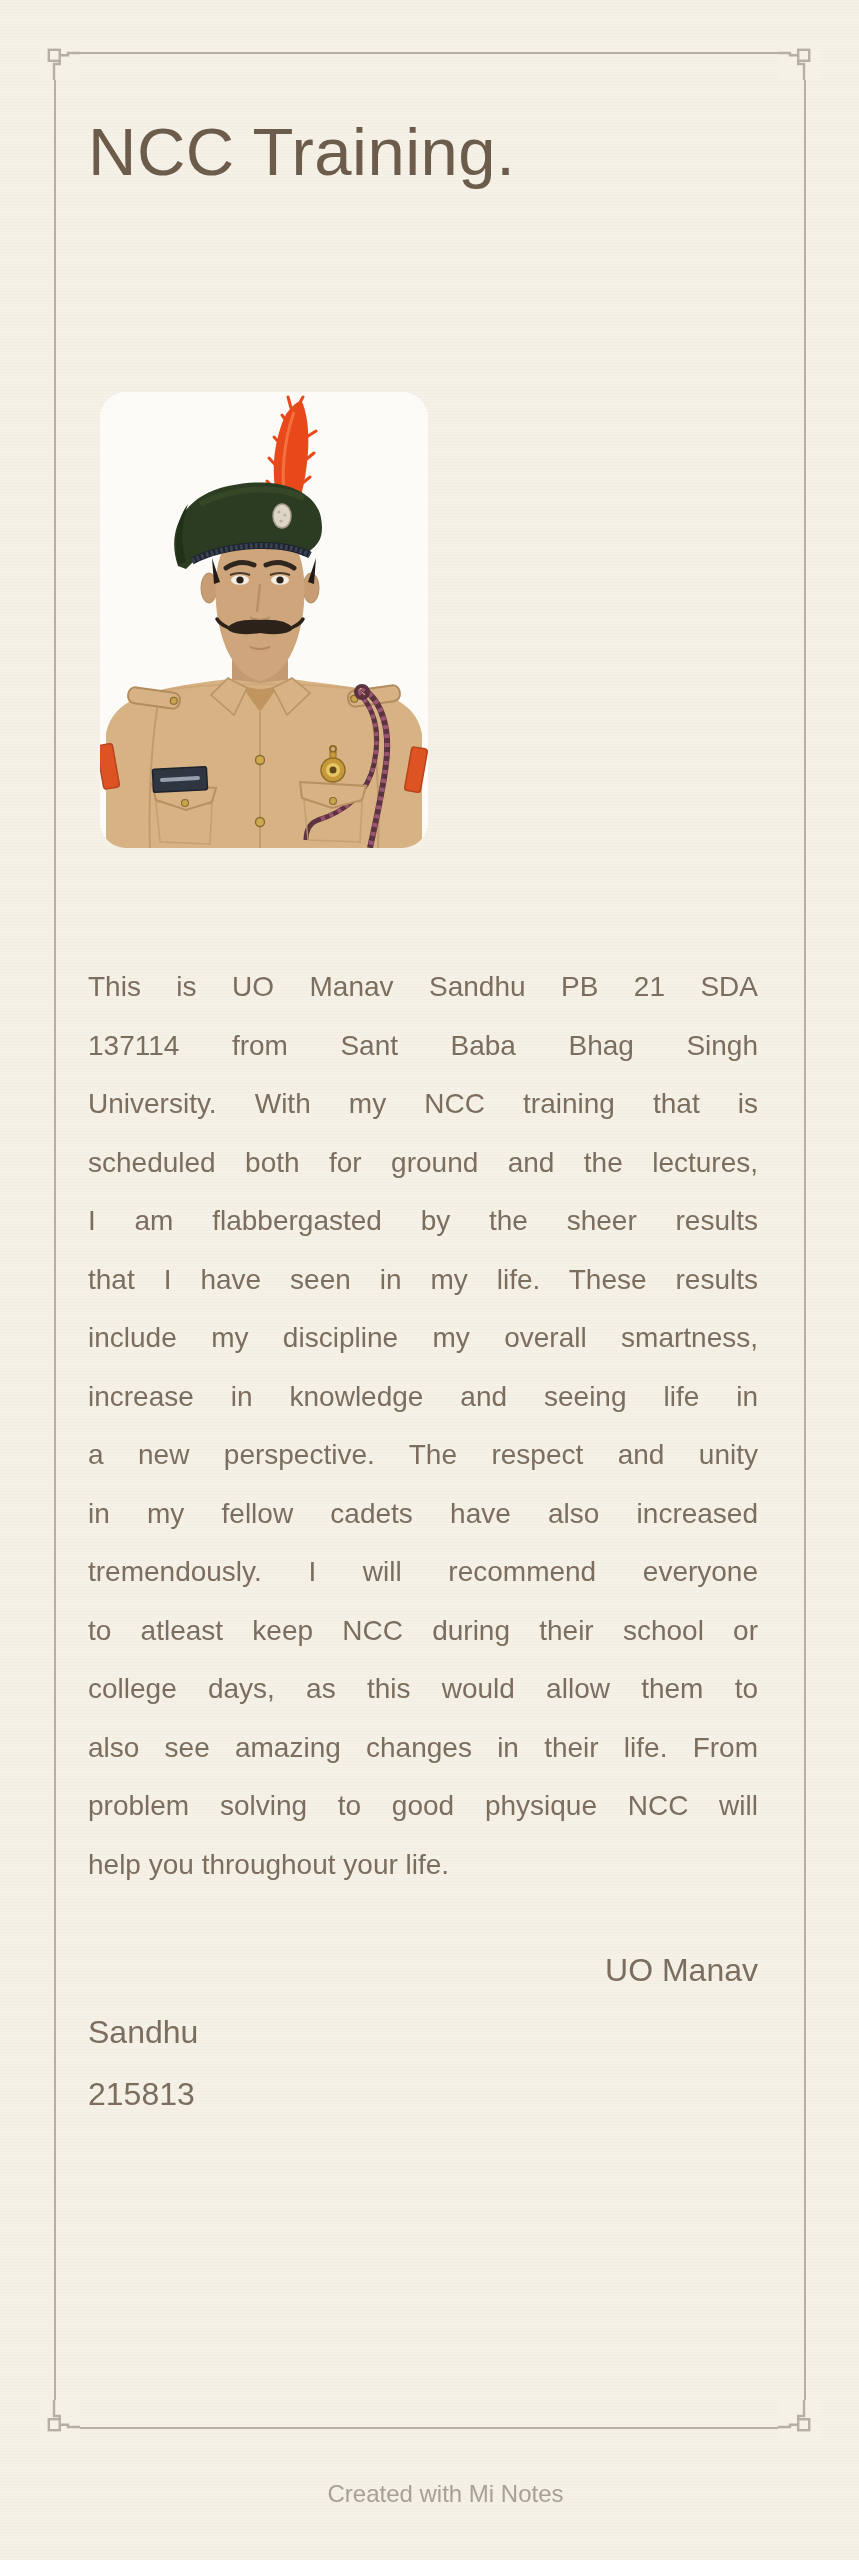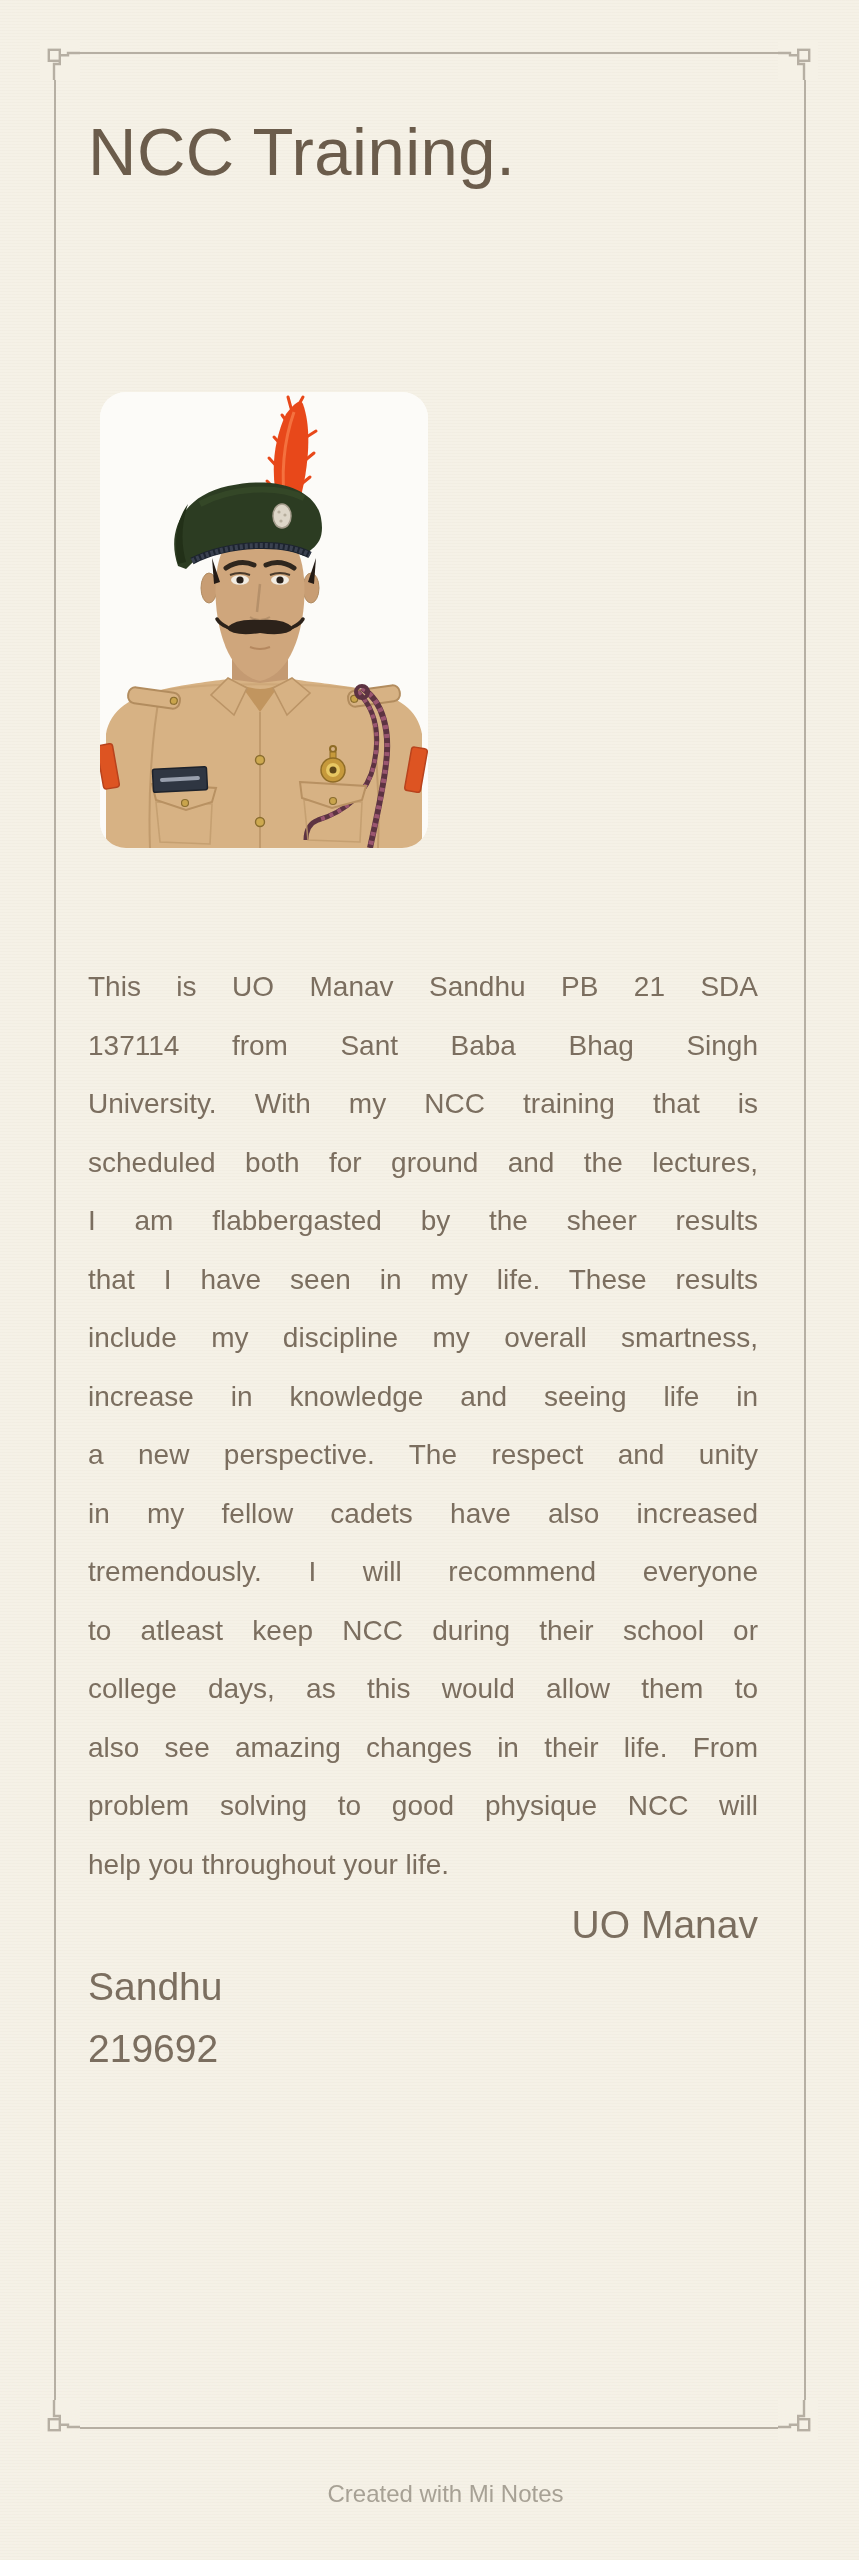--- a/index.html
+++ b/index.html
@@ -35,22 +35,22 @@
   #photo svg{display:block;}
   
   #body-text{
     position:absolute;left:88px;top:958px;width:670px;
     font-size:28px;line-height:58.5px;color:#7b6e5f;
   }
   .body-line{text-align:justify;text-align-last:justify;white-space:normal;}
   .body-line:last-child{text-align-last:left;}
   
   #signature{
-    position:absolute;left:88px;top:1894px;width:670px;
-    font-size:39px;line-height:62px;color:#7b6e5f;
+    position:absolute;left:88px;top:1939px;width:670px;
+    font-size:32px;line-height:62px;color:#7b6e5f;
   }
   .sig-right{text-align:right;}
   .sig-left{text-align:left;}
   
   #footer{
     position:absolute;left:16px;top:2479px;width:859px;
     text-align:center;font-size:24px;line-height:30px;color:#a7a195;
   }
 </style>
 </head>
@@ -253,18 +253,18 @@
       <div class="body-line">to atleast keep NCC during their school or</div>
       <div class="body-line">college days, as this would allow them to</div>
       <div class="body-line">also see amazing changes in their life. From</div>
       <div class="body-line">problem solving to good physique NCC will</div>
       <div class="body-line">help you throughout your life.</div>
     </div>
 
   <div id="signature">
     <div class="sig-right">UO Manav</div>
     <div class="sig-left">Sandhu</div>
-    <div class="sig-left">219692</div>
+    <div class="sig-left">215813</div>
   </div>
 
   <div id="footer">Created with Mi Notes</div>
 
 </div>
 
 </body></html>

